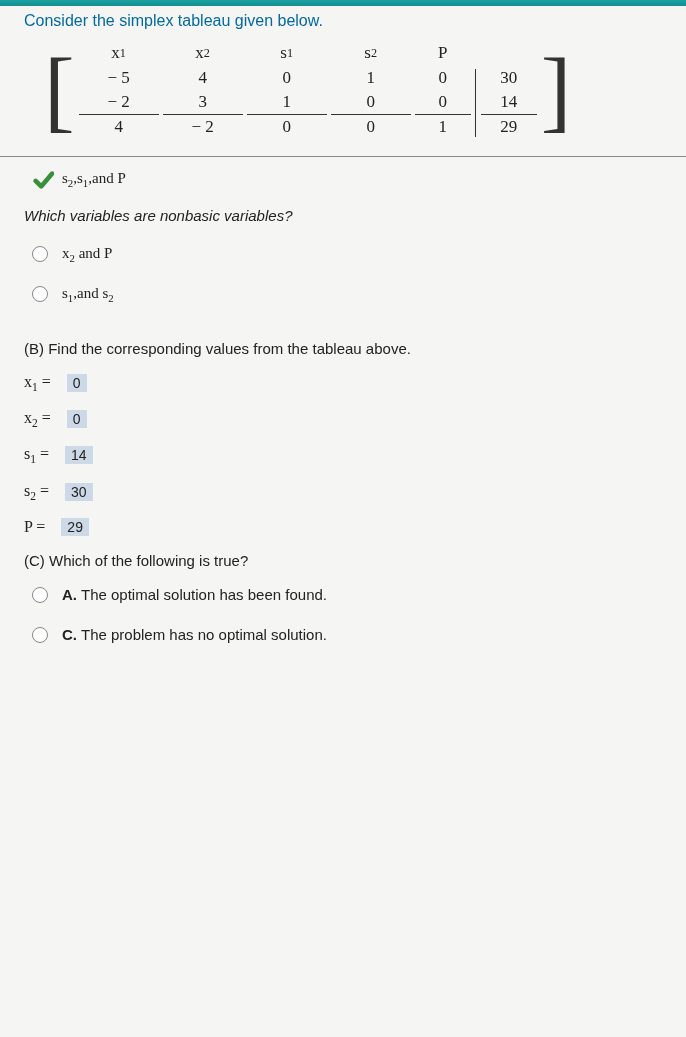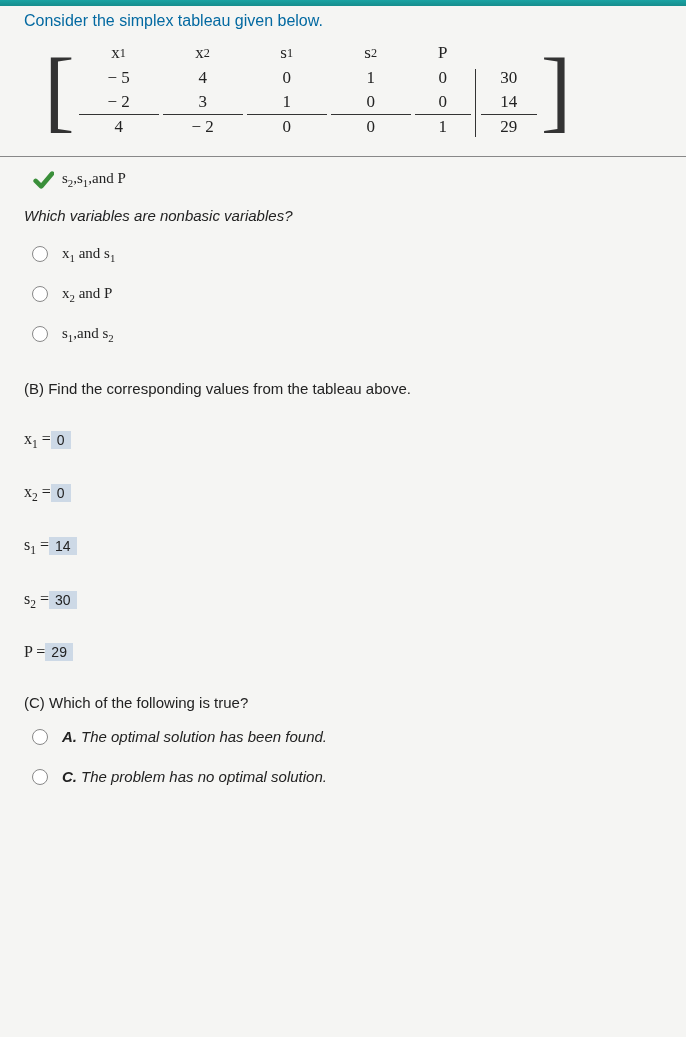--- a/index.html
+++ b/index.html
@@ -105,22 +105,22 @@
       width: 16px; height: 16px;
       border: 1.5px solid #888;
       border-radius: 50%;
       flex-shrink: 0;
       background: #fff;
     }
     .partB { margin-top: 32px; margin-bottom: 12px; }
     .val-row {
       display: flex;
       align-items: center;
-      gap: 0;
-      margin: 33px 0;
+      gap: 16px;
+      margin: 16px 0;
       font-family: "Times New Roman", serif;
       font-size: 16px;
     }
     .val-box {
       background: #cdd9e6;
       padding: 1px 6px;
       font-family: Arial;
       font-size: 14px;
       min-width: 18px;
       text-align: center;
@@ -204,24 +204,20 @@
   <span class="var">
     <span>s</span><span class="sub">2</span><span>,s</span><span class="sub">1</span><span>,and P</span>
   </span>
 </div>
 
 <div class="question">Which variables are nonbasic variables?</div>
 
 <div class="options">
   <div class="opt">
     <span class="radio-empty"></span>
-    <span class="var"><span>x</span><span class="sub">1</span><span> and s</span><span class="sub">1</span></span>
-  </div>
-  <div class="opt">
-    <span class="radio-empty"></span>
     <span class="var"><span>x</span><span class="sub">2</span><span> and P</span></span>
   </div>
   <div class="opt">
     <span class="radio-empty"></span>
     <span class="var"><span>s</span><span class="sub">1</span><span>,and s</span><span class="sub">2</span></span>
   </div>
 </div>
 
 <div class="partB">(B) Find the corresponding values from the tableau above.</div>
 
@@ -241,21 +237,21 @@
   <span><span>s</span><span class="sub">2</span><span> = </span></span>
   <span class="val-box">30</span>
 </div>
 <div class="val-row">
   <span><span>P</span><span> = </span></span>
   <span class="val-box">29</span>
 </div>
 
 <div class="partC">(C) Which of the following is true?</div>
 
-<div class="options" style="font-style:italic;">
+<div class="options" style="">
   <div class="opt">
     <span class="radio-empty"></span>
     <span><span class="opt-letter">A.</span><span>The optimal solution has been found.</span></span>
   </div>
   <div class="opt">
     <span class="radio-empty"></span>
     <span><span class="opt-letter">C.</span><span>The problem has no optimal solution.</span></span>
   </div>
 </div>
 

